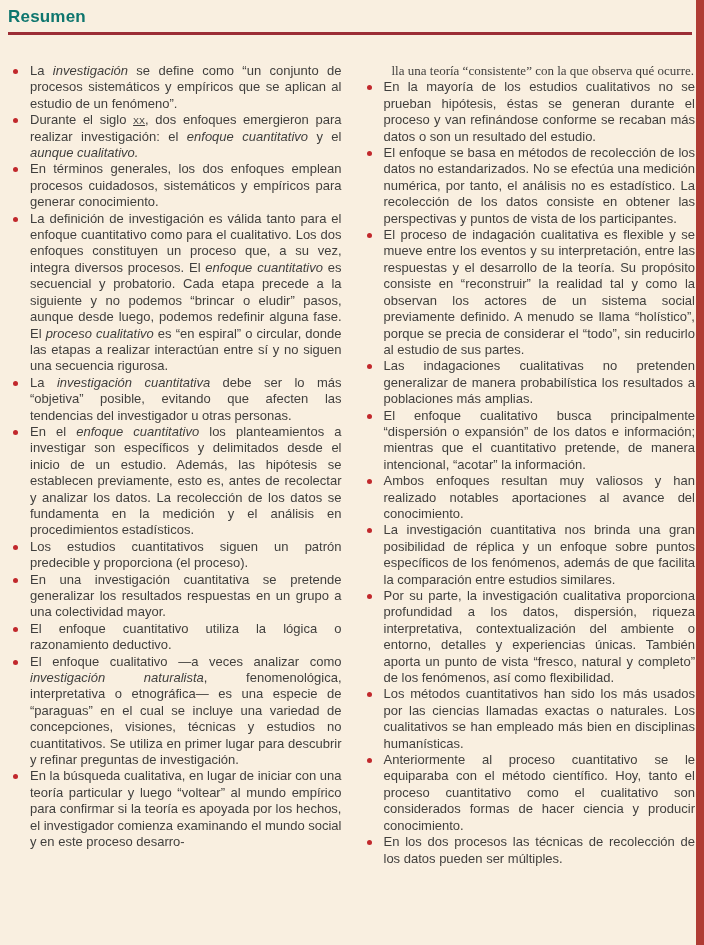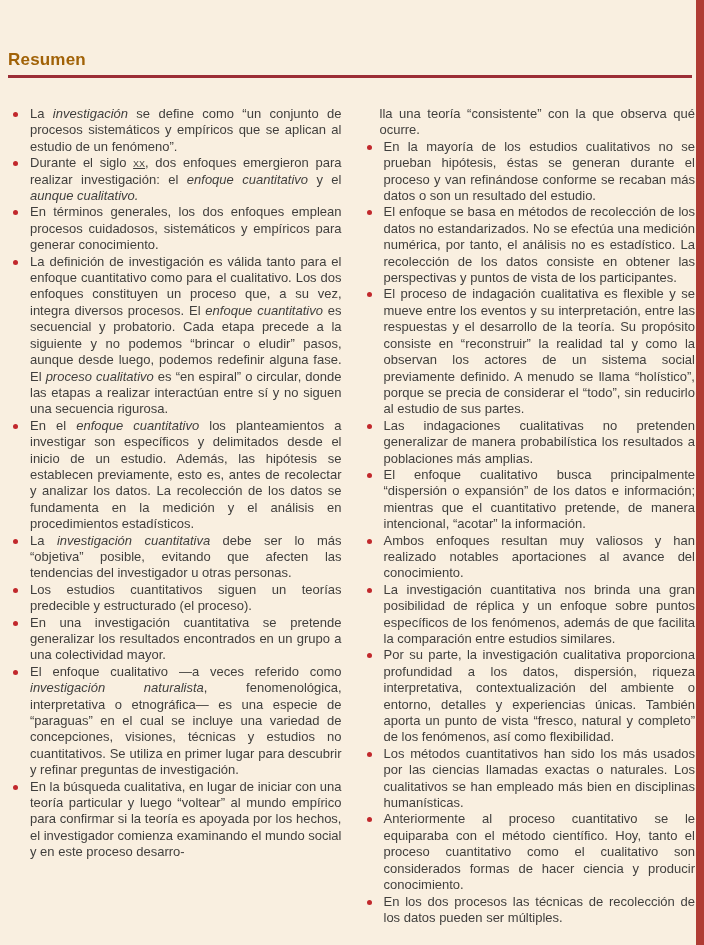--- a/index.html
+++ b/index.html
@@ -10,43 +10,43 @@
     color:#403f3d;
     position:relative;
   }
   .page{position:relative;width:704px;height:945px;}
   .side-bar{
     position:absolute;top:0;right:0;width:8px;height:945px;
     background:#b03c34;
   }
   .header{padding:6px 0 0 8px;}
   .page-title{
-    font-size:17px;font-weight:bold;color:#a16207;
-    letter-spacing:0.2px;line-height:22px;margin-top:43px;
+    font-size:17px;font-weight:bold;color:#0f766e;
+    letter-spacing:0.2px;line-height:22px;
   }
   .title-rule{
     height:3px;background:#9c2e36;border:none;margin:4px 12px 0 0;
   }
   .columns{
     display:flex;gap:24px;
     padding:28px 9px 0 12px;
   }
   .column{flex:1 1 0;min-width:0;}
   .item{display:flex;align-items:flex-start;}
   .bullet{
     flex:0 0 auto;width:5px;height:5px;border-radius:50%;
     background:#c1282c;margin:6px 0 0 1px;
   }
   .txt{
     flex:1 1 auto;
     font-size:13px;line-height:16.4px;
     text-align:justify;
     margin-left:12px;
   }
-  .item.continuation .txt{margin-left:14px;}
+  .item.continuation .txt{margin-left:26px;font-family:Liberation Serif, serif;}
   .txt i{font-style:italic;}
   .sc{font-variant:small-caps;text-decoration:underline;}
 </style>
 </head>
 <body>
 
 <div class="page">
   <div class="side-bar"></div>
 
   <div class="header">
@@ -67,37 +67,41 @@
         <div class="item">
           <span class="bullet"></span>
           <div class="txt"><span>En términos generales, los dos enfoques emplean procesos cuidadosos, sistemáticos y empíricos para generar conocimiento.</span></div>
         </div>
         <div class="item">
           <span class="bullet"></span>
           <div class="txt"><span>La definición de investigación es válida tanto para el enfoque cuantitativo como para el cualitativo. Los dos enfoques constituyen un proceso que, a su vez, integra diversos procesos. El </span><i>enfoque cuantitativo</i><span> es secuencial y probatorio. Cada etapa precede a la siguiente y no podemos “brincar o eludir” pasos, aunque desde luego, podemos redefinir alguna fase. El </span><i>proceso cualitativo</i><span> es “en espiral” o circular, donde las etapas a realizar interactúan entre sí y no siguen una secuencia rigurosa.</span></div>
         </div>
         <div class="item">
           <span class="bullet"></span>
+          <div class="txt"><span>La </span><i>investigación cuantitativa</i><span> debe ser lo más “objetiva” posible, evitando que afecten las tendencias del investigador u otras personas.</span></div>
+        </div>
+        <div class="item">
+          <span class="bullet"></span>
           <div class="txt"><span>En el </span><i>enfoque cuantitativo</i><span> los planteamientos a investigar son específicos y delimitados desde el inicio de un estudio. Además, las hipótesis se establecen previamente, esto es, antes de recolectar y analizar los datos. La recolección de los datos se fundamenta en la medición y el análisis en procedimientos estadísticos.</span></div>
         </div>
         <div class="item">
           <span class="bullet"></span>
-          <div class="txt"><span>La </span><i>investigación cuantitativa</i><span> debe ser lo más “objetiva” posible, evitando que afecten las tendencias del investigador u otras personas.</span></div>
+          <div class="txt"><span>Los estudios cuantitativos siguen un patrón predecible y proporciona (el proceso).</span></div>
         </div>
         <div class="item">
           <span class="bullet"></span>
-          <div class="txt"><span>Los estudios cuantitativos siguen un teorías predecible y estructurado (el proceso).</span></div>
+          <div class="txt"><span>En una investigación cuantitativa se pretende generalizar los resultados respuestas en un grupo a una colectividad mayor.</span></div>
         </div>
         <div class="item">
           <span class="bullet"></span>
-          <div class="txt"><span>En una investigación cuantitativa se pretende generalizar los resultados encontrados en un grupo a una colectividad mayor.</span></div>
+          <div class="txt"><span>El enfoque cuantitativo utiliza la lógica o razonamiento deductivo.</span></div>
         </div>
         <div class="item">
           <span class="bullet"></span>
-          <div class="txt"><span>El enfoque cualitativo —a veces referido como </span><i>investigación naturalista</i><span>, fenomenológica, interpretativa o etnográfica— es una especie de “paraguas” en el cual se incluye una variedad de concepciones, visiones, técnicas y estudios no cuantitativos. Se utiliza en primer lugar para descubrir y refinar preguntas de investigación.</span></div>
+          <div class="txt"><span>El enfoque cualitativo —a veces analizar como </span><i>investigación naturalista</i><span>, fenomenológica, interpretativa o etnográfica— es una especie de “paraguas” en el cual se incluye una variedad de concepciones, visiones, técnicas y estudios no cuantitativos. Se utiliza en primer lugar para descubrir y refinar preguntas de investigación.</span></div>
         </div>
         <div class="item">
           <span class="bullet"></span>
           <div class="txt"><span>En la búsqueda cualitativa, en lugar de iniciar con una teoría particular y luego “voltear” al mundo empírico para confirmar si la teoría es apoyada por los hechos, el investigador comienza examinando el mundo social y en este proceso desarro-</span></div>
         </div>
       </div>
     <div class="column">
         <div class="item continuation">
           <div class="txt"><span>lla una teoría “consistente” con la que observa qué ocurre.</span></div>
         </div>

